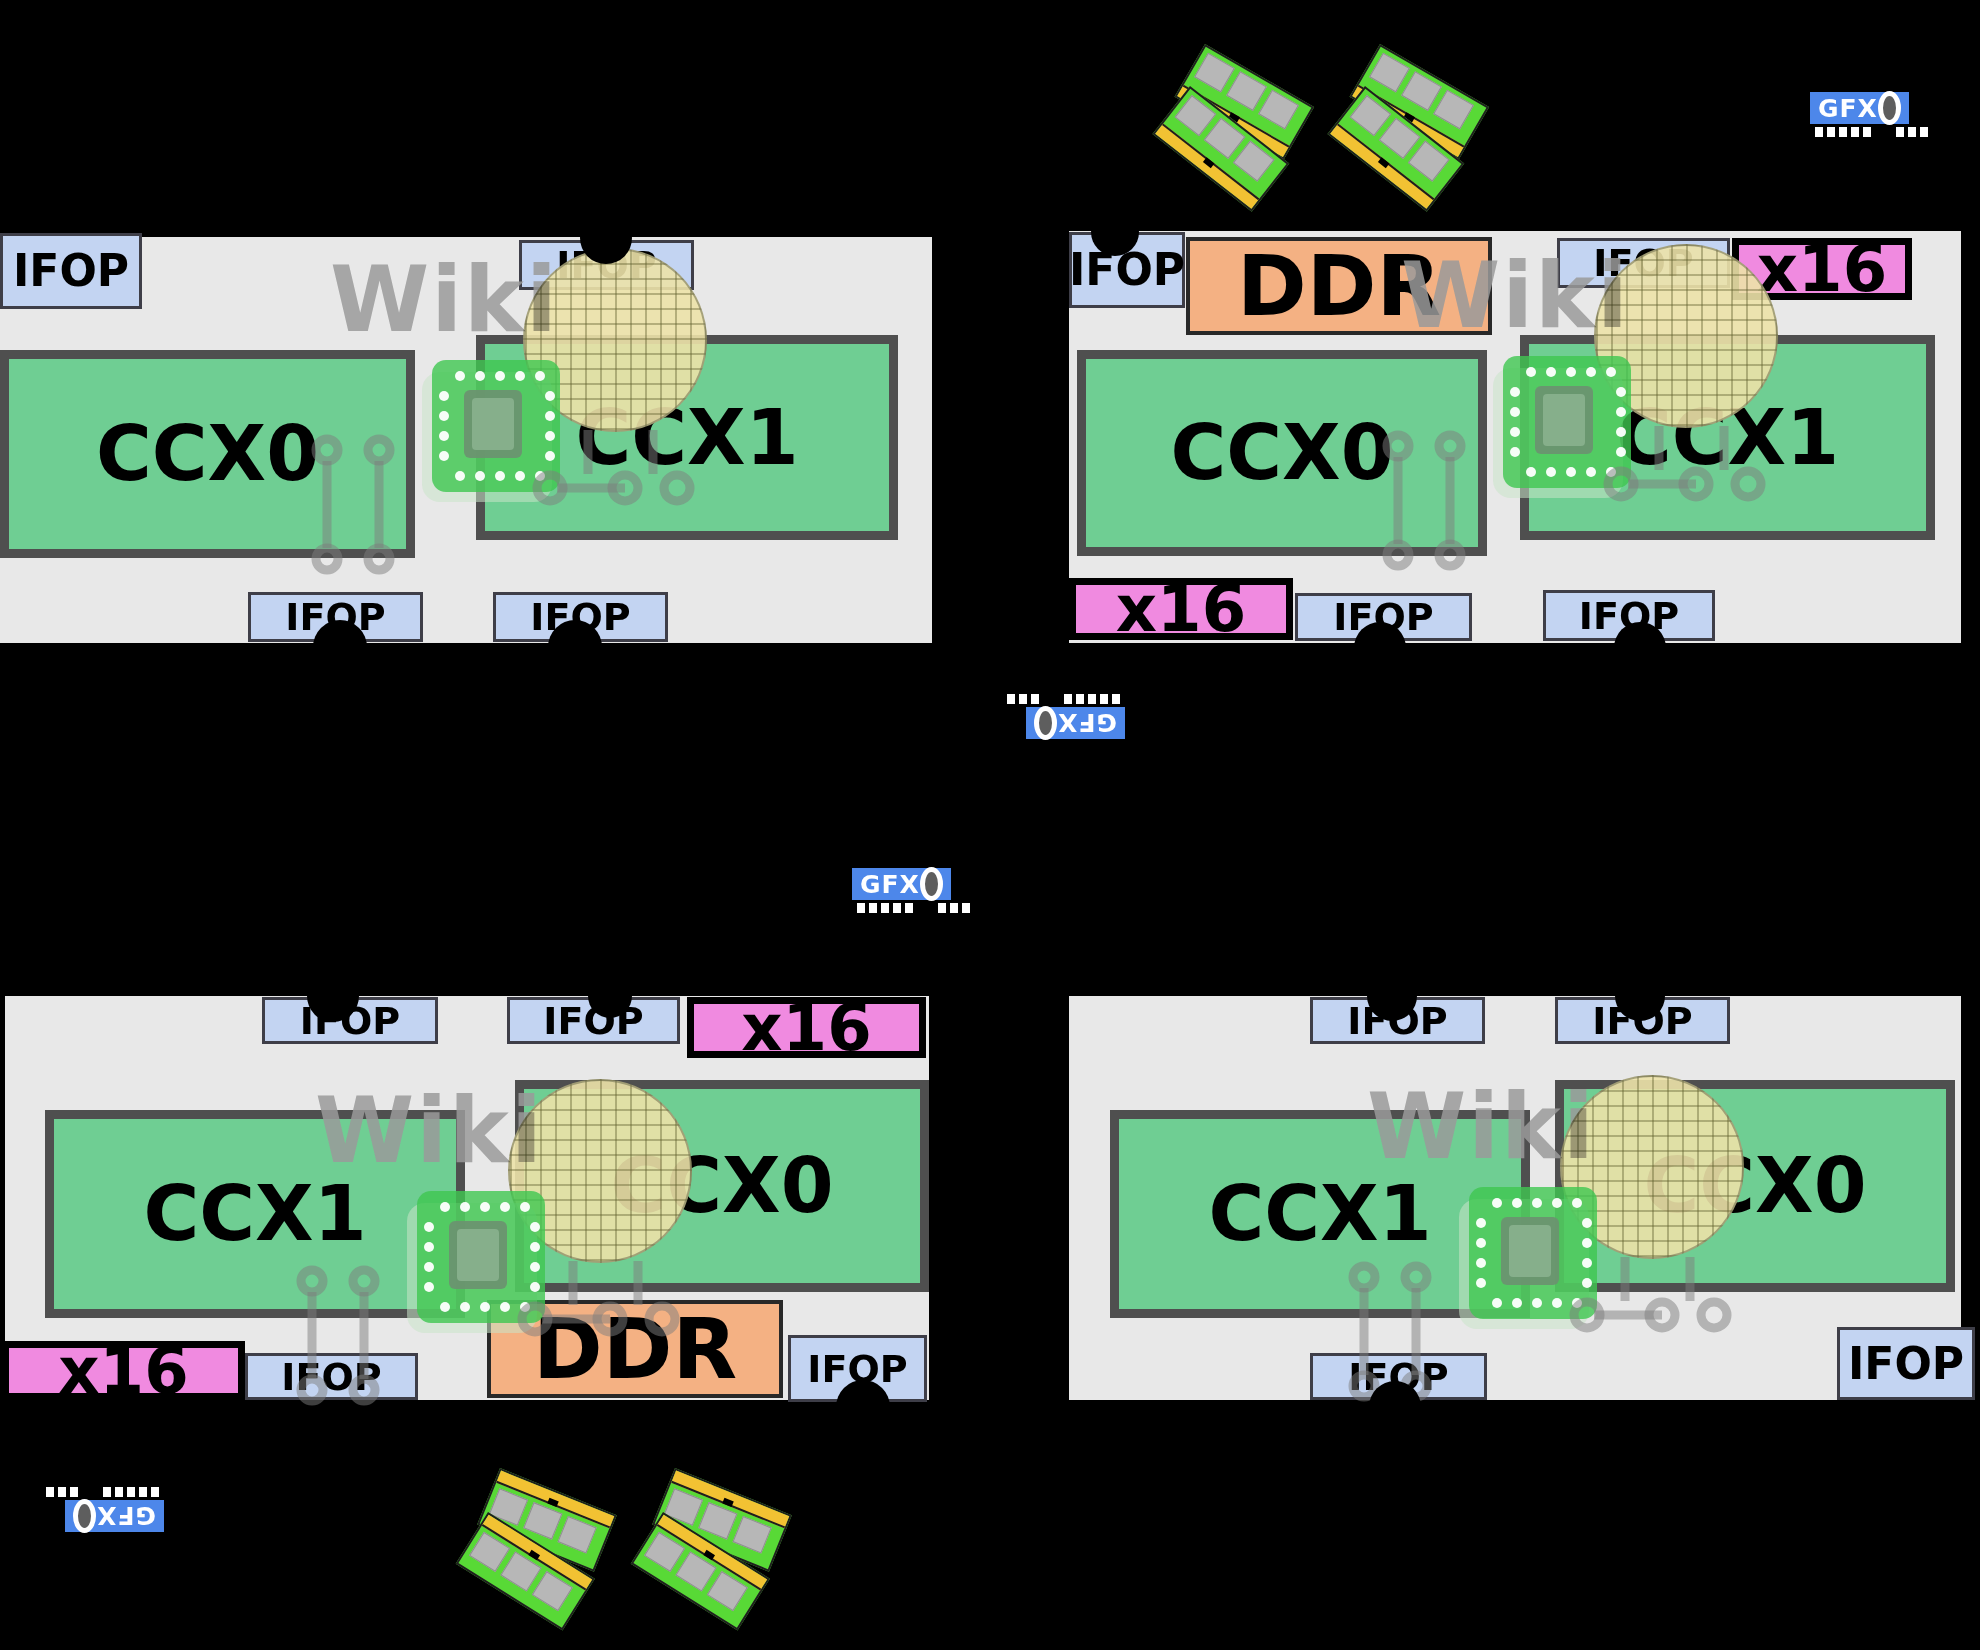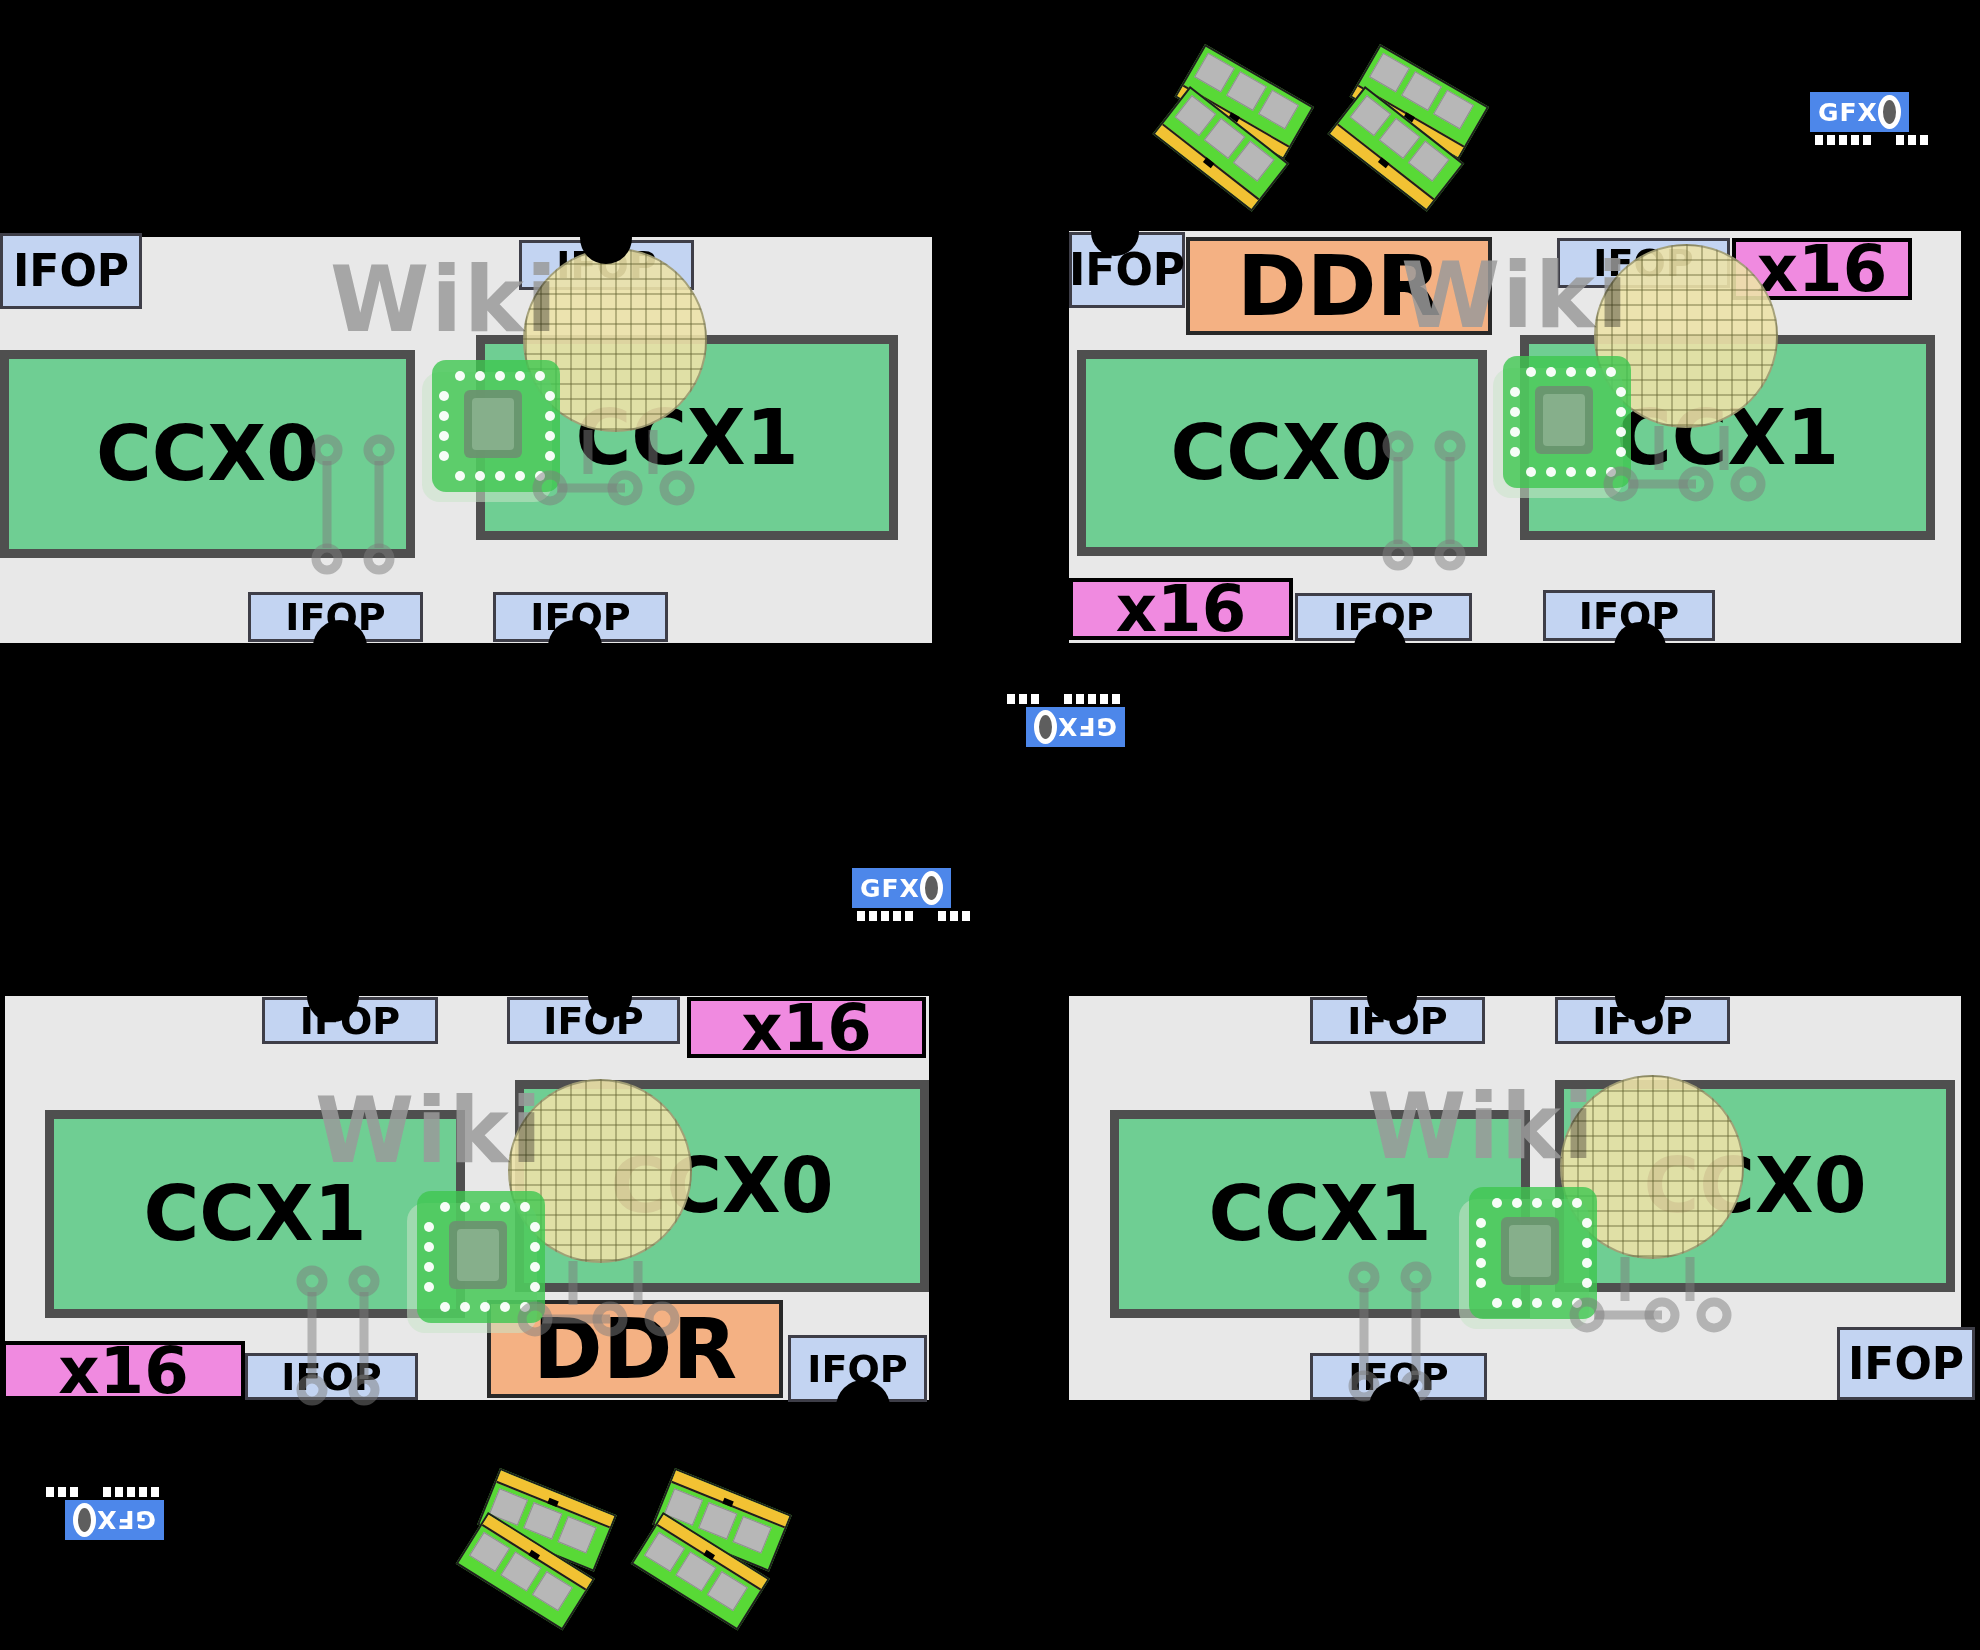--- a/index.html
+++ b/index.html
@@ -4,38 +4,38 @@
 <style>
   html,body{margin:0;padding:0;background:#000;}
   .canvas{position:relative;width:1980px;height:1650px;background:#000;overflow:hidden;
           font-family:"DejaVu Sans","Liberation Sans",sans-serif;color:#000;}
   .die{position:absolute;background:#e8e8e8;}
   .box{position:absolute;display:flex;align-items:center;justify-content:center;
        font-weight:bold;box-sizing:border-box;z-index:20;line-height:1;}
   .ifop{background:#c3d4f2;border:3px solid #3e3e48;font-size:38px;}
   .corner{font-size:44px;}
   .ddr{background:#f4b183;border:4px solid #282828;font-size:84px;z-index:18;}
-  .x16{background:#f08ae0;border:4px solid #000000;font-size:64px;}
+  .x16{background:#f08ae0;border:7px solid #000000;font-size:64px;}
   .ccx{background:#6fce93;border:9px solid #4f4f4f;font-size:76px;z-index:10;text-align:right;}
   .bump{position:absolute;background:#000;border-radius:50%;z-index:45;}
   
   .wm{position:absolute;z-index:35;pointer-events:none;width:400px;height:340px;}
   .wm-wiki{position:absolute;left:30px;top:8px;font-size:90px;font-weight:bold;color:#9a9a9a;
            mix-blend-mode:multiply;opacity:.85;letter-spacing:2px;line-height:1;}
   .wm-wafer{position:absolute;left:223px;top:1px;width:184px;height:184px;border-radius:50%;
         background-color:rgba(236,226,168,0.90);
         background-image:repeating-linear-gradient(0deg, rgba(90,90,40,.38) 0 2px, transparent 2px 15px),
                          repeating-linear-gradient(90deg, rgba(90,90,40,.38) 0 2px, transparent 2px 15px);
         mix-blend-mode:multiply;border:2px solid rgba(110,110,80,.55);box-sizing:border-box;}
   .wm-pkg{position:absolute;left:120px;top:111px;}
   .wm-traces{position:absolute;left:5px;top:183px;}
   
   .gfx-card{position:absolute;width:99px;z-index:50;}
   .rot180{transform:rotate(180deg);}
-  .gfx-body{width:99px;height:40px;background:#4d87ea;display:flex;align-items:center;
+  .gfx-body{width:99px;height:32px;background:#4d87ea;display:flex;align-items:center;
             justify-content:space-between;padding:0 8px;box-sizing:border-box;}
   .gfx-label{color:#fff;font-weight:bold;font-size:25px;letter-spacing:1px;}
   .gfx-fan{width:34px;height:34px;border-radius:50%;background:#5e5e5e;border:5px solid #fff;box-sizing:border-box;}
   .gfx-pins{display:flex;gap:25px;margin-top:3px;padding-left:5px;}
   .pingrp{display:flex;gap:4px;}
   .pingrp i{width:8px;height:10px;background:#fff;display:block;}
   
   .dimm{position:absolute;width:122px;border:2px solid #1e1e1e;background:#58d936;
         transform-origin:0 0;display:flex;flex-direction:column;z-index:50;}
   .dimm.flip{flex-direction:column-reverse;}

